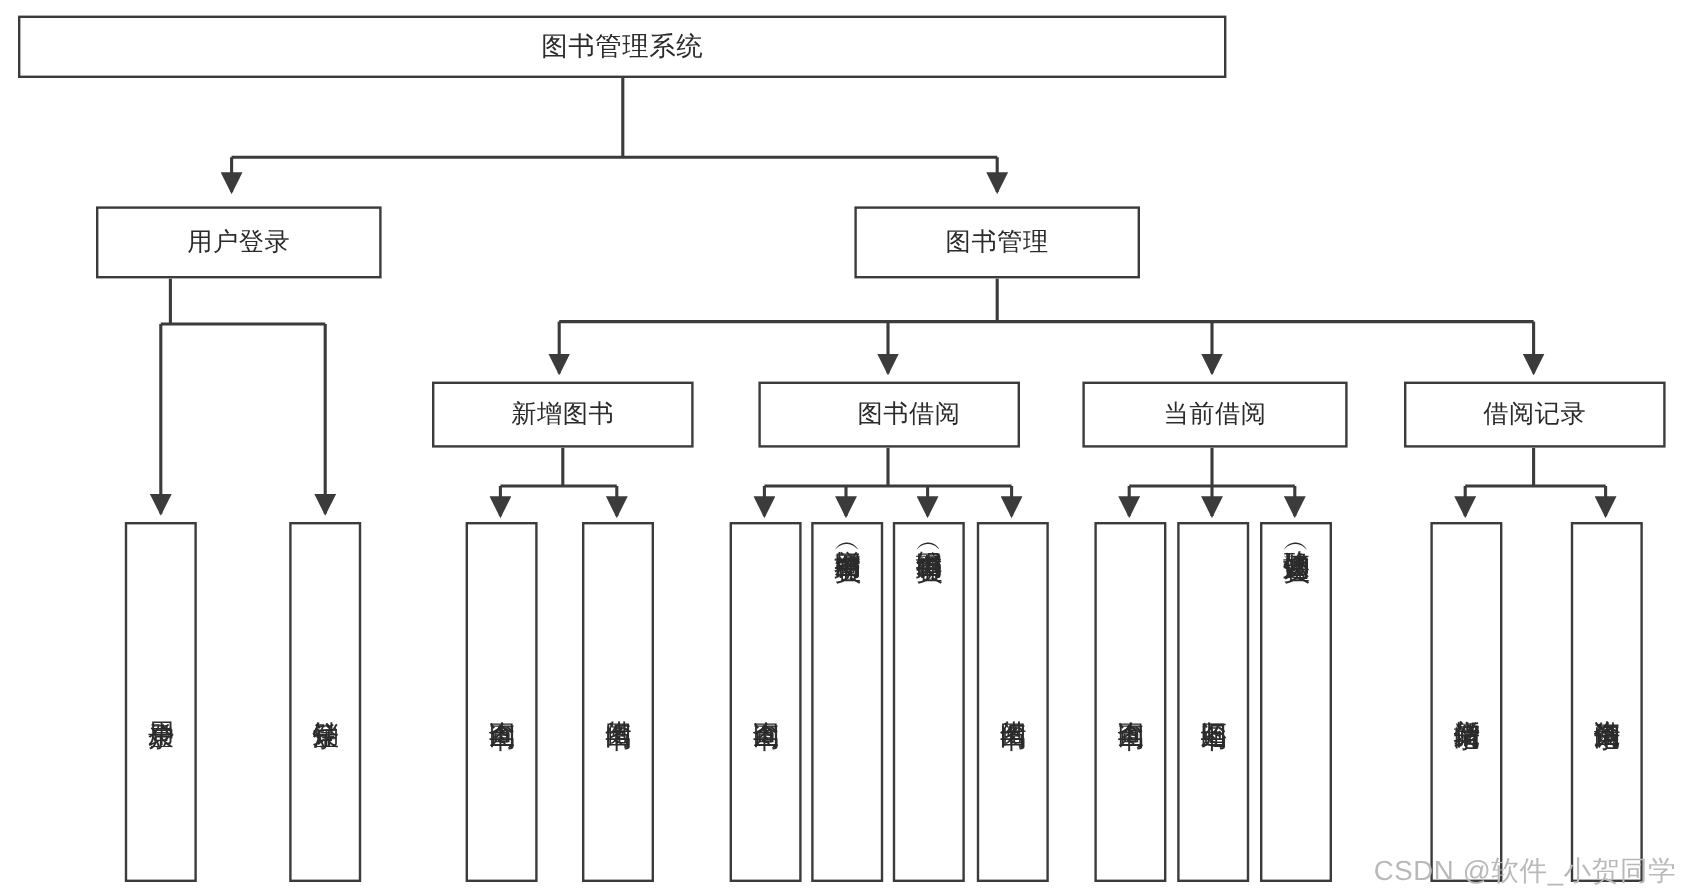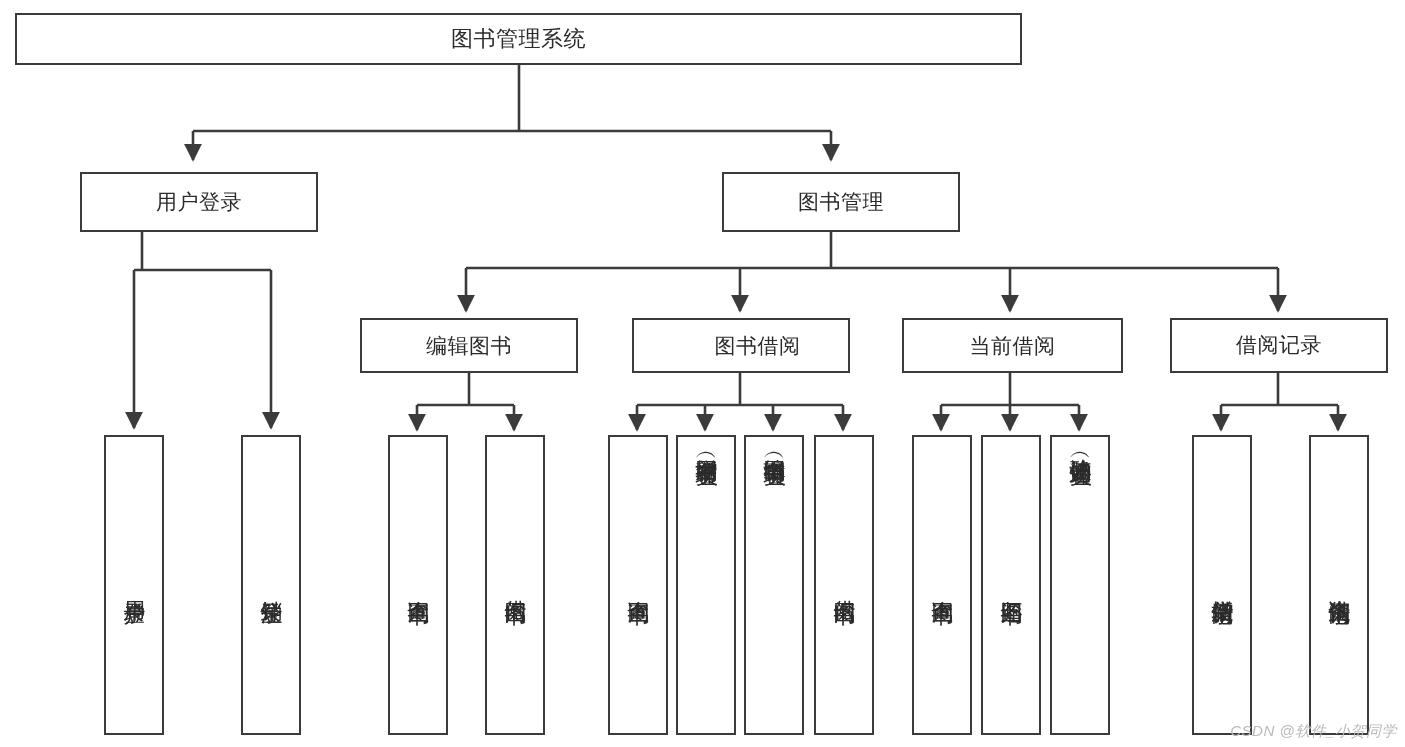--- a/index.html
+++ b/index.html
@@ -60,26 +60,25 @@
     display: block;
   }
   .node.leaf.center {
     align-items: center;
     padding-top: 0;
   }
   #watermark {
     position: absolute;
     right: 8px;
     bottom: 6px;
-    font-size: 15px;
+    font-size: 23px;
     color: #b9b9b9;
     letter-spacing: 0.5px;
     white-space: nowrap;
     user-select: none;
-    font-style: italic;
   }
 </style>
 </head>
 <body>
 
 <div id="canvas">
 
   <svg id="edges" viewBox="0 0 1405 747" xmlns="http://www.w3.org/2000/svg">
     <defs>
       <marker id="arrow" viewBox="0 0 10 10" refX="9" refY="5" markerWidth="7" markerHeight="7" orient="auto-start-reverse">
@@ -127,23 +126,23 @@
       <path d="M 1221 405 L 1338 405"></path>
       <path d="M 1221 405 L 1221 430" marker-end="url(#arrow)"></path>
       <path d="M 1338 405 L 1338 430" marker-end="url(#arrow)"></path>
     </g>
   </svg>
 
   <div class="node horiz root" style="left:15px; top:13px; width:1007px; height:52px;">图书管理系统</div>
 
   <div class="node horiz" style="left:80px; top:172px; width:238px; height:60px;">用户登录</div>
 
-  <div class="node horiz" style="left:712px; top:172px; width:238px; height:60px;margin-left:10px;">图书管理</div>
-
-  <div class="node horiz" style="left:360px; top:318px; width:218px; height:55px;">编辑图书</div>
+  <div class="node horiz" style="left:712px; top:172px; width:238px; height:60px;">图书管理</div>
+
+  <div class="node horiz" style="left:360px; top:318px; width:218px; height:55px;">新增图书</div>
 
   <div class="node horiz" style="left:632px; top:318px; width:218px; height:55px;padding-left:33px;">图书借阅</div>
 
   <div class="node horiz" style="left:902px; top:318px; width:221px; height:55px;">当前借阅</div>
 
   <div class="node horiz" style="left:1170px; top:318px; width:218px; height:55px;font-family:Liberation Serif, serif;">借阅记录</div>
 
   <div class="node leaf center" style="left:104px; top:435px; width:60px; height:300px;">
     <span class="vtext">用户登录</span>
   </div>

